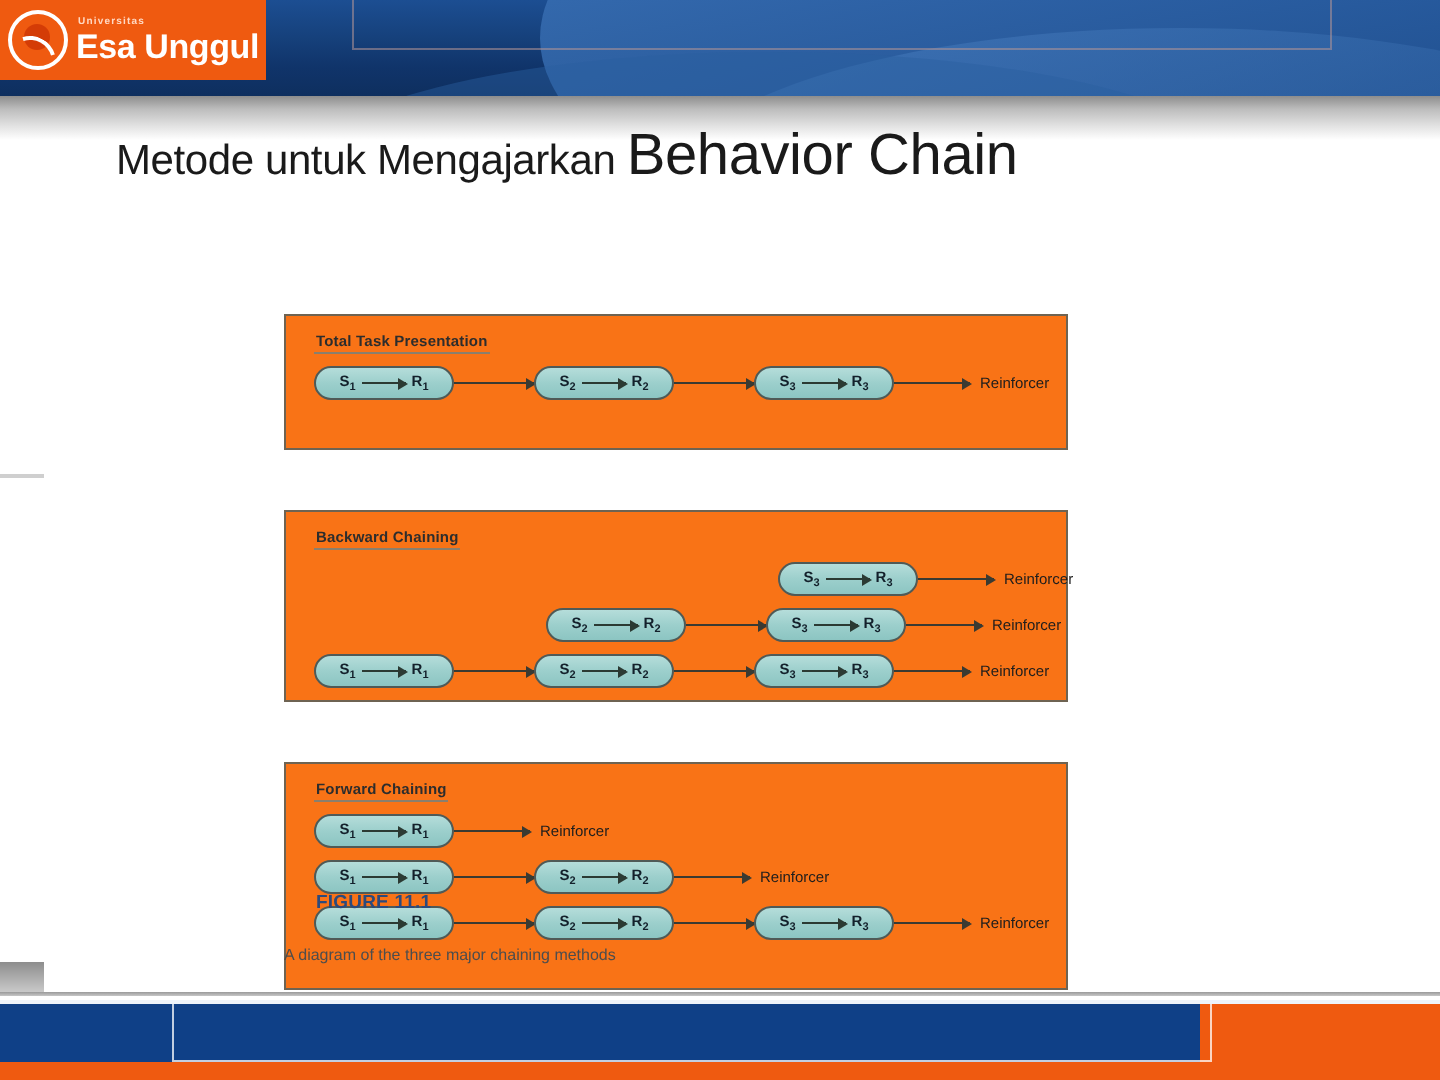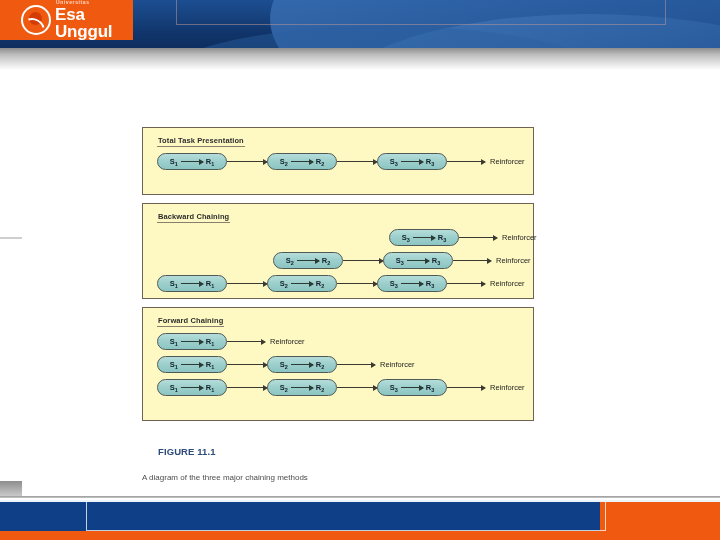--- a/index.html
+++ b/index.html
@@ -66,21 +66,21 @@
   }
 
   
   .logo-block {
     position: absolute;
     left: 0; top: 0;
     width: 133px; height: 40px;
     background: #ef5a10;
     display: flex;
     align-items: center;
-    padding-left: 21px;
+    padding-left: 4px;
     box-sizing: border-box;
   }
   .logo-mark {
     width: 26px; height: 26px;
     border-radius: 50%;
     border: 2px solid #ffffff;
     position: relative;
     flex: none;
     margin-right: 4px;
     overflow: hidden;
@@ -168,25 +168,26 @@
     background: #cfcfcf;
   }
 
   
   .figure {
     position: absolute;
     left: 142px; top: 127px;
     width: 392px;
   }
   .panel {
-    background: #fef9c3;
+    background: #f97316;
     border: 1px solid #6e6352;
     box-sizing: border-box;
     position: relative;
     margin-bottom: 8px;
+    margin-top: 30px;
   }
   .panel-title {
     font-size: 7.5px;
     color: #2d2d2d;
     font-weight: bold;
     border-bottom: 1px solid #8a7f6d;
     display: inline-block;
     padding: 0 1px 1px 1px;
     position: absolute;
     left: 14px; top: 8px;
@@ -370,20 +371,23 @@
         <div class="logo-univ">Universitas</div>
         <div class="logo-name">Esa Unggul</div>
       </div>
     </div>
 
   </div>
 
   <div class="grayband-line"></div>
   <div class="grayband"></div>
 
+  <div class="title-wrap">
+    <span class="title-small">Metode untuk Mengajarkan </span><span class="title-big">Behavior Chain</span>
+  </div>
 
   <div class="left-rule"></div>
 
   <div class="figure">
 
     <div class="panel" style="height:68px">
       <div class="panel-title">Total Task Presentation</div>
       <div class="rows">
         <div class="row">
           <div class="node">

